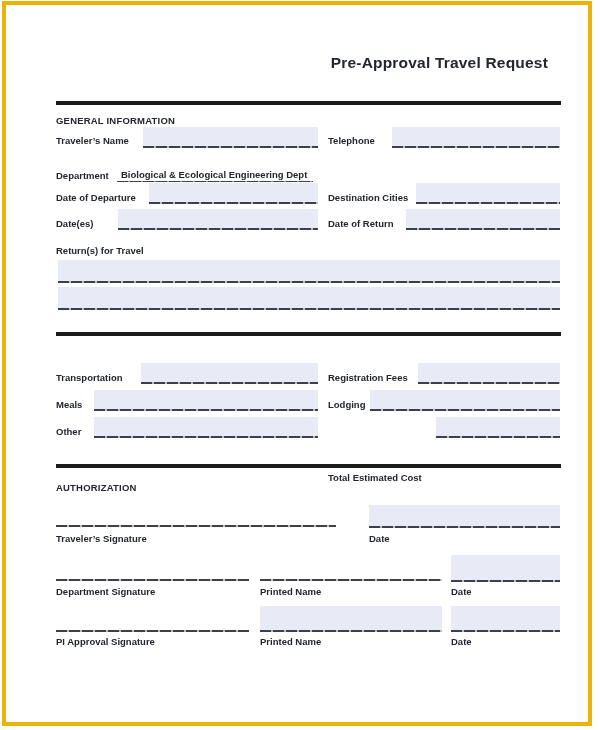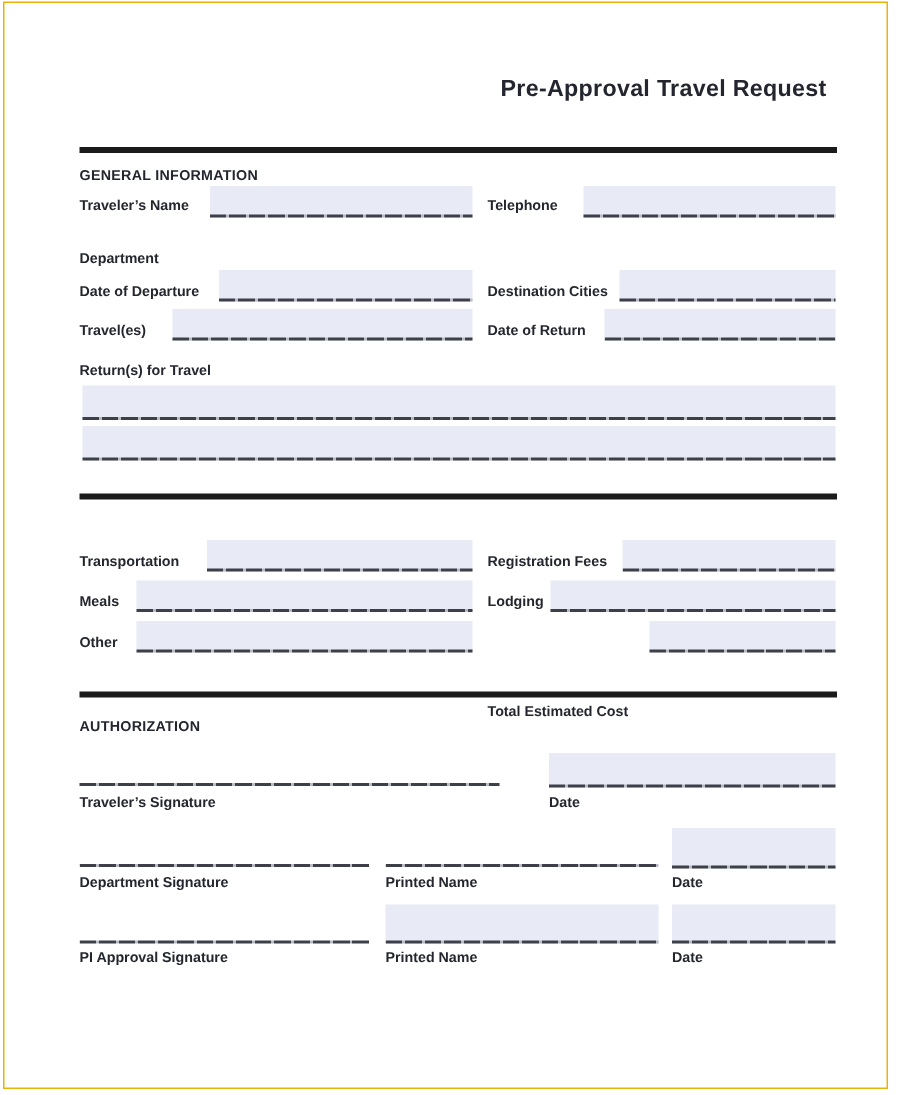--- a/index.html
+++ b/index.html
@@ -3,21 +3,21 @@
 <meta charset="utf-8">
 <style>
   html,body { margin:0; padding:0; }
   body {
     width:600px; height:730px; background:#ffffff;
     font-family:"Liberation Sans", sans-serif;
     --field-fill:#e8eaf6; --ink:#23262e; --rule:#1b1b1b; --line:#3d4049;
   }
   .page {
     position:absolute; left:2px; top:1px; width:590px; height:725px;
-    background:#ffffff; border:1px solid #eab308; box-sizing:border-box;
+    background:#ffffff; border:4px solid #eab308; box-sizing:border-box;
   }
   .title {
     position:absolute; right:40px; top:49px; text-align:right;
     font-size:15.5px; font-weight:bold; color:var(--ink); letter-spacing:0.2px;
   }
   .subtitle {
     position:absolute; right:40px; top:70px; text-align:right;
     font-size:9.5px; font-weight:bold; color:var(--ink);
   }
   .rule { position:absolute; left:50px; width:505px; height:3.5px; background:var(--rule); }
@@ -55,27 +55,28 @@
   <div class="rule" style="top:96px;"></div>
 
   <div class="heading" style="top:110px;">GENERAL INFORMATION</div>
 
   <div class="lbl" style="left:50px; top:130px;">Traveler’s Name</div>
   <div class="field" style="left:137px; top:122px; width:175px; height:21px;"></div>
   <div class="lbl" style="left:322px; top:130px;">Telephone</div>
   <div class="field" style="left:386px; top:122px; width:168px; height:21px;"></div>
 
   <div class="lbl" style="left:50px; top:165px;">Department</div>
+  <div class="fill-value" style="left:111px; top:164px;">Biological &amp; Ecological Engineering Dept</div>
 
   <div class="lbl" style="left:50px; top:187px;">Date of Departure</div>
   <div class="field" style="left:143px; top:178px; width:169px; height:21px;"></div>
   <div class="lbl" style="left:322px; top:187px;">Destination Cities</div>
   <div class="field" style="left:410px; top:178px; width:144px; height:21px;"></div>
 
-  <div class="lbl" style="left:50px; top:213px;">Travel(es)</div>
+  <div class="lbl" style="left:50px; top:213px;">Date(es)</div>
   <div class="field" style="left:112px; top:204px; width:200px; height:21px;"></div>
   <div class="lbl" style="left:322px; top:213px;">Date of Return</div>
   <div class="field" style="left:400px; top:204px; width:154px; height:21px;"></div>
 
   <div class="lbl" style="left:50px; top:240px;">Return(s) for Travel</div>
   <div class="field" style="left:52px; top:255px; width:502px; height:23px;"></div>
   <div class="field" style="left:52px; top:282px; width:502px; height:23px;"></div>
 
   <div class="rule" style="top:327px;"></div>
 

